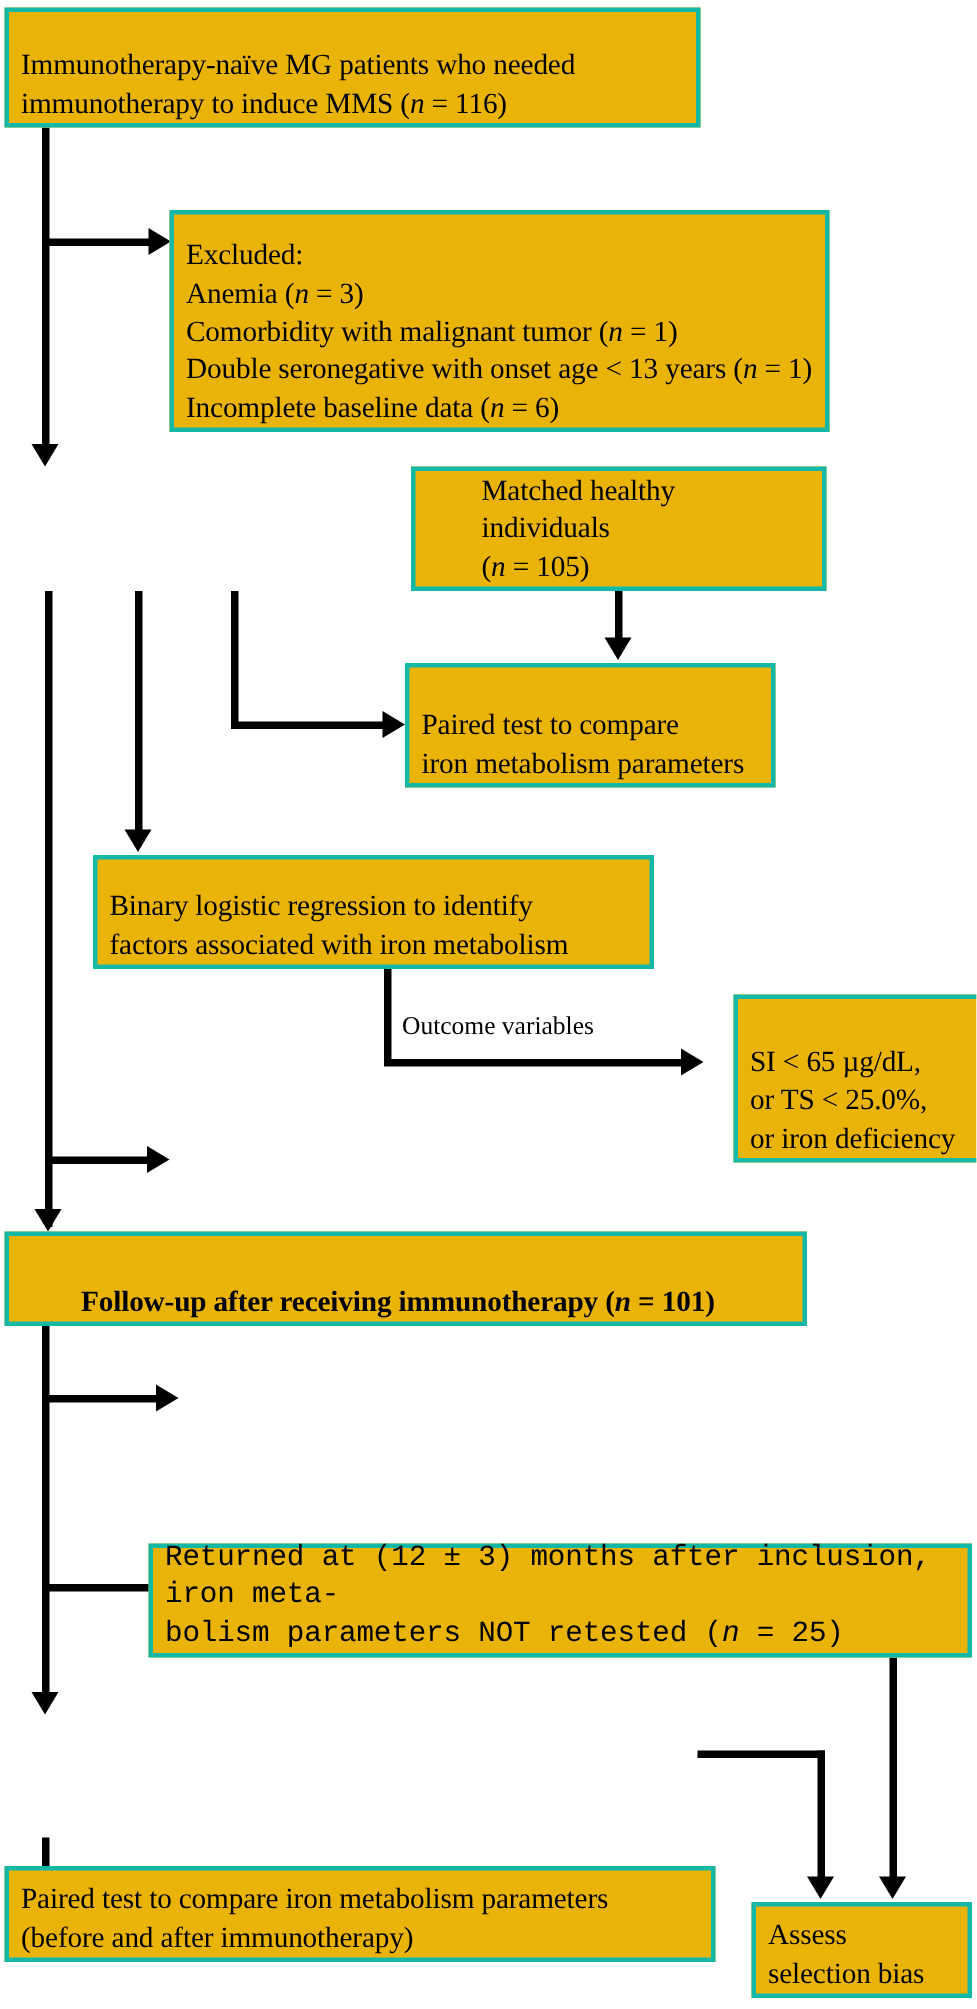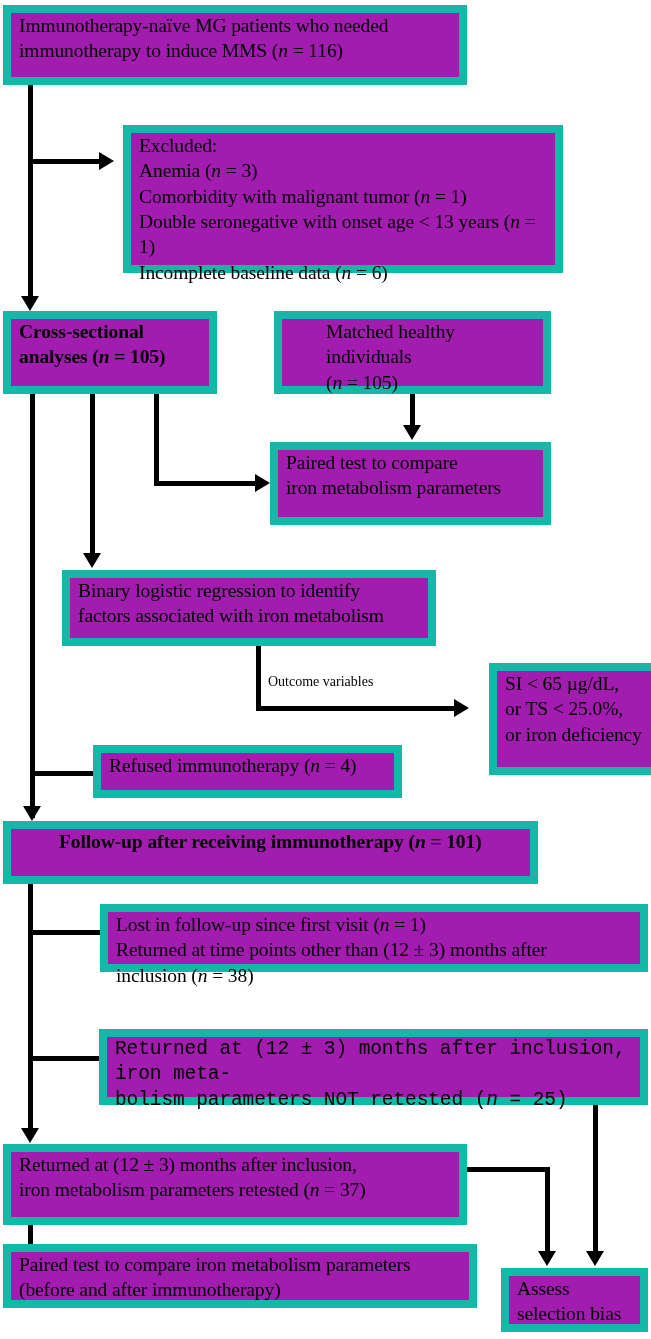--- a/index.html
+++ b/index.html
@@ -7,24 +7,24 @@
     position:relative;
     width:651px;
     height:1339px;
     background:#ffffff;
     font-family:"Liberation Serif","DejaVu Serif",serif;
     overflow:hidden;
   }
   .box{
     position:absolute;
     box-sizing:border-box;
-    border:8px solid #14b8a6;
-    background:#a21caf;
+    border:3px solid #14b8a6;
+    background:#eab308;
     display:flex;
-    align-items:flex-start;
+    align-items:flex-end;
     z-index:3;
   }
   .box .txt{
     padding:0 8px;
     font-size:19.5px;
     line-height:1.30;
     color:#000000;
     white-space:pre-line;
     letter-spacing:-0.1px;
   }
@@ -42,21 +42,21 @@
   }
   .arrow-right{
     position:absolute;width:0;height:0;
     border-top:9px solid transparent;
     border-bottom:9px solid transparent;
     border-left:15px solid #000000;
     z-index:2;
   }
   .edge-label{
     position:absolute;
-    font-size:14px;
+    font-size:17px;
     color:#000000;
     font-family:"Liberation Serif","DejaVu Serif",serif;
     white-space:nowrap;
     z-index:4;
     background:#ffffff;
   }
   i{font-style:italic;}
 </style>
 </head>
 <body>
@@ -107,63 +107,51 @@
 
   <div class="vline" style="left:593px;top:1105px;height:148px;"></div>
   <div class="arrow-down" style="left:586px;top:1251px;"></div>
 
   <div class="edge-label" style="left:268px;top:674px;">Outcome variables</div>
 
   <div class="box" style="left:3px;top:5px;width:464px;height:80px;">
     <span class="txt">Immunotherapy-naïve MG patients who needed<br>immunotherapy to induce MMS (<i>n</i> = 116)</span>
   </div>
 
-  <div class="box" style="left:113px;top:125px;width:440px;height:148px;margin-left:10px;">
+  <div class="box" style="left:113px;top:140px;width:440px;height:148px;">
     <span class="txt">Excluded:<br>Anemia (<i>n</i> = 3)<br>Comorbidity with malignant tumor (<i>n</i> = 1)<br>Double seronegative with onset age &lt; 13 years (<i>n</i> = 1)<br>Incomplete baseline data (<i>n</i> = 6)</span>
   </div>
 
-  <div class="box bold" style="left:3px;top:311px;width:214px;height:83px;">
-    <span class="txt">Cross-sectional<br>analyses (<i>n</i> = 105)</span>
-  </div>
 
   <div class="box" style="left:274px;top:311px;width:277px;height:83px;padding-left:36px;">
     <span class="txt">Matched healthy individuals<br> (<i>n</i> = 105)</span>
   </div>
 
-  <div class="box" style="left:270px;top:442px;width:281px;height:83px;">
+  <div class="box" style="left:270px;top:442px;width:247px;height:83px;">
     <span class="txt">Paired test to compare<br>iron metabolism parameters</span>
   </div>
 
   <div class="box" style="left:62px;top:570px;width:374px;height:76px;">
     <span class="txt">Binary logistic regression to identify<br>factors associated with iron metabolism</span>
   </div>
 
   <div class="box" style="left:468px;top:663px;width:180px;height:112px;margin-left:21px;">
     <span class="txt">SI &lt; 65 µg/dL,<br>or TS &lt; 25.0%,<br>or iron deficiency</span>
   </div>
 
-  <div class="box" style="left:93px;top:745px;width:309px;height:53px;">
-    <span class="txt">Refused immunotherapy (<i>n</i> = 4)</span>
-  </div>
 
   <div class="box bold" style="left:3px;top:821px;width:535px;height:63px;padding-left:40px;">
     <span class="txt">Follow-up after receiving immunotherapy (<i>n</i> = 101)</span>
   </div>
 
-  <div class="box" style="left:100px;top:904px;width:548px;height:68px;">
-    <span class="txt">Lost in follow-up since first visit (<i>n</i> = 1)<br>Returned at time points other than (12 ± 3) months after<br>inclusion (<i>n</i> = 38)</span>
-  </div>
 
   <div class="box" style="left:99px;top:1029px;width:549px;height:76px;font-family:Liberation Mono, monospace;">
     <span class="txt">Returned at (12 ± 3) months after inclusion, iron meta-<br>bolism parameters NOT retested (<i>n</i> = 25)</span>
   </div>
 
-  <div class="box" style="left:3px;top:1144px;width:464px;height:81px;">
-    <span class="txt">Returned at (12 ± 3) months after inclusion,<br>iron metabolism parameters retested (<i>n</i> = 37)</span>
-  </div>
 
   <div class="box" style="left:3px;top:1244px;width:474px;height:64px;">
     <span class="txt">Paired test to compare iron metabolism parameters<br>(before and after immunotherapy)</span>
   </div>
 
   <div class="box" style="left:501px;top:1268px;width:147px;height:64px;">
     <span class="txt">Assess<br>selection bias</span>
   </div>
 
 </div>

